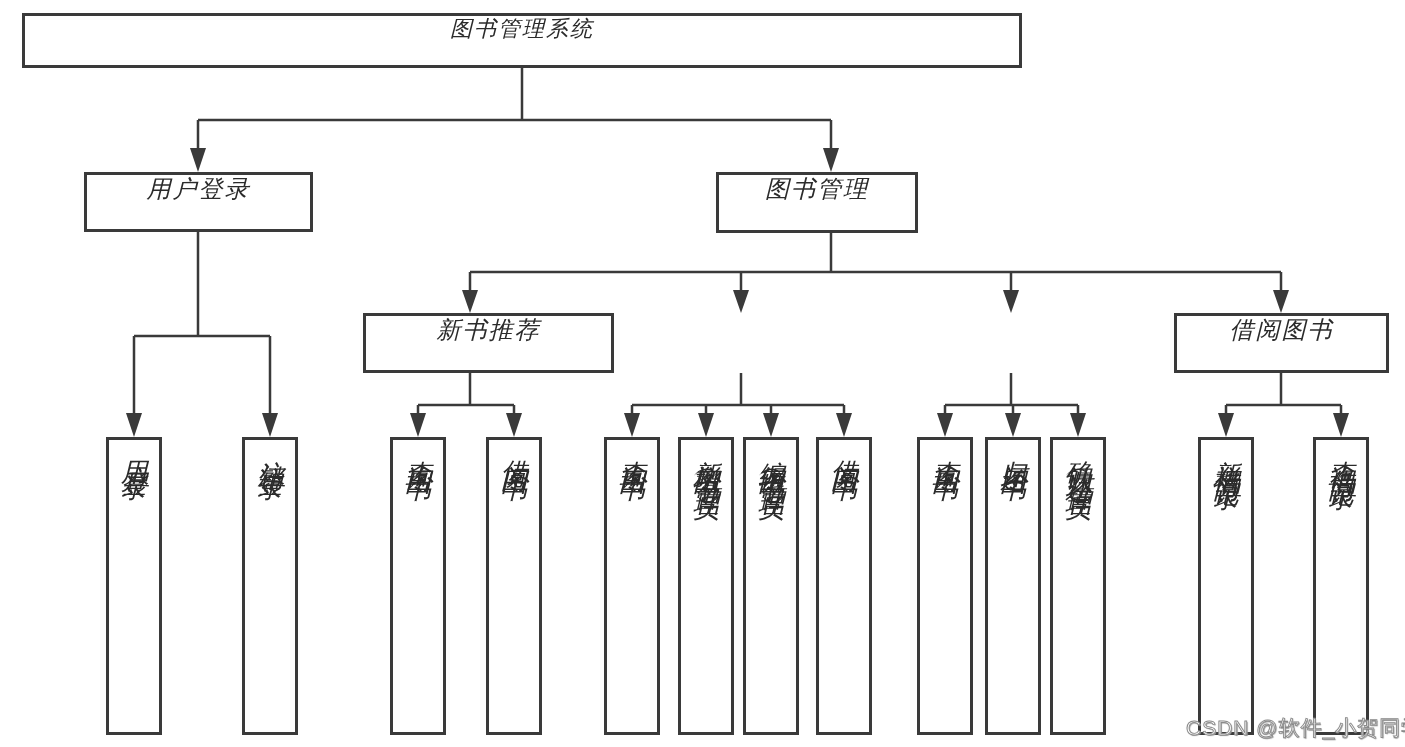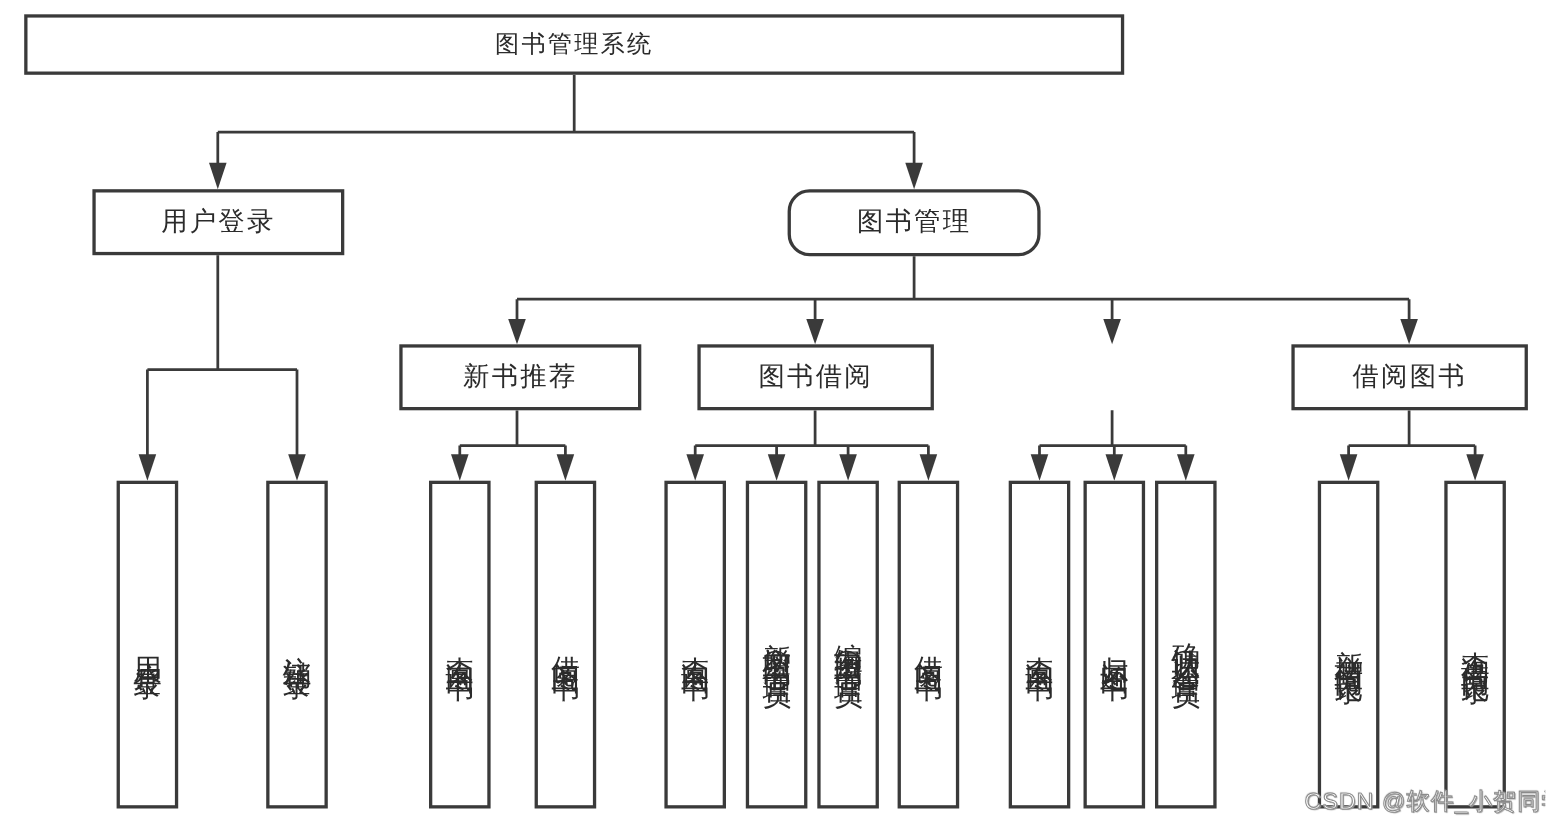--- a/index.html
+++ b/index.html
@@ -3,21 +3,21 @@
 <meta charset="utf-8">
 <style>
   html,body{margin:0;padding:0;background:#ffffff;}
   #stage{
     position:relative;width:1405px;height:747px;background:#ffffff;overflow:hidden;
     font-family:"Liberation Sans","DejaVu Sans",sans-serif;color:#2b2b2b;
   }
   svg.connectors{position:absolute;left:0;top:0;z-index:1;}
   .box{
     position:absolute;box-sizing:border-box;border:3px solid #3a3a3a;background:#ffffff;
-    display:flex;align-items:center;justify-content:center;z-index:2;
+    display:flex;justify-content:center;z-index:2;font-style:italic;
   }
   .box span{letter-spacing:2px;line-height:1.2;white-space:nowrap;}
   .lvl1 span{font-size:22px;}
   .lvl2 span,.lvl3 span{font-size:24px;}
   .box.v span{
     writing-mode:vertical-rl;text-orientation:mixed;
     font-size:26px;letter-spacing:5px;white-space:normal;
   }
   .watermark{
     position:absolute;z-index:6;font-size:21px;letter-spacing:1px;white-space:nowrap;
@@ -79,29 +79,26 @@
     </g>
   </svg>
 
   <div class="box lvl1" style="left:22px;top:13px;width:1000px;height:55px;">
     <span>图书管理系统</span>
   </div>
 
   <div class="box lvl2" style="left:84px;top:172px;width:229px;height:60px;">
     <span>用户登录</span>
   </div>
-  <div class="box lvl2" style="left:716px;top:172px;width:230px;height:61px;border-radius:20px;">
+  <div class="box lvl2" style="left:716px;top:172px;width:202px;height:61px;">
     <span>图书管理</span>
   </div>
 
-  <div class="box lvl3" style="left:363px;top:313px;width:220px;height:60px;">
+  <div class="box lvl3" style="left:363px;top:313px;width:251px;height:60px;">
     <span>新书推荐</span>
-  </div>
-  <div class="box lvl3" style="left:634px;top:313px;width:215px;height:60px;">
-    <span>图书借阅</span>
   </div>
   <div class="box lvl3" style="left:1174px;top:313px;width:215px;height:60px;">
     <span>借阅图书</span>
   </div>
 
   <div class="box v" style="left:106px;top:437px;width:56px;height:298px;">
     <span>用户登录</span>
   </div>
   <div class="box v" style="left:242px;top:437px;width:56px;height:298px;">
     <span>注销登录</span>

